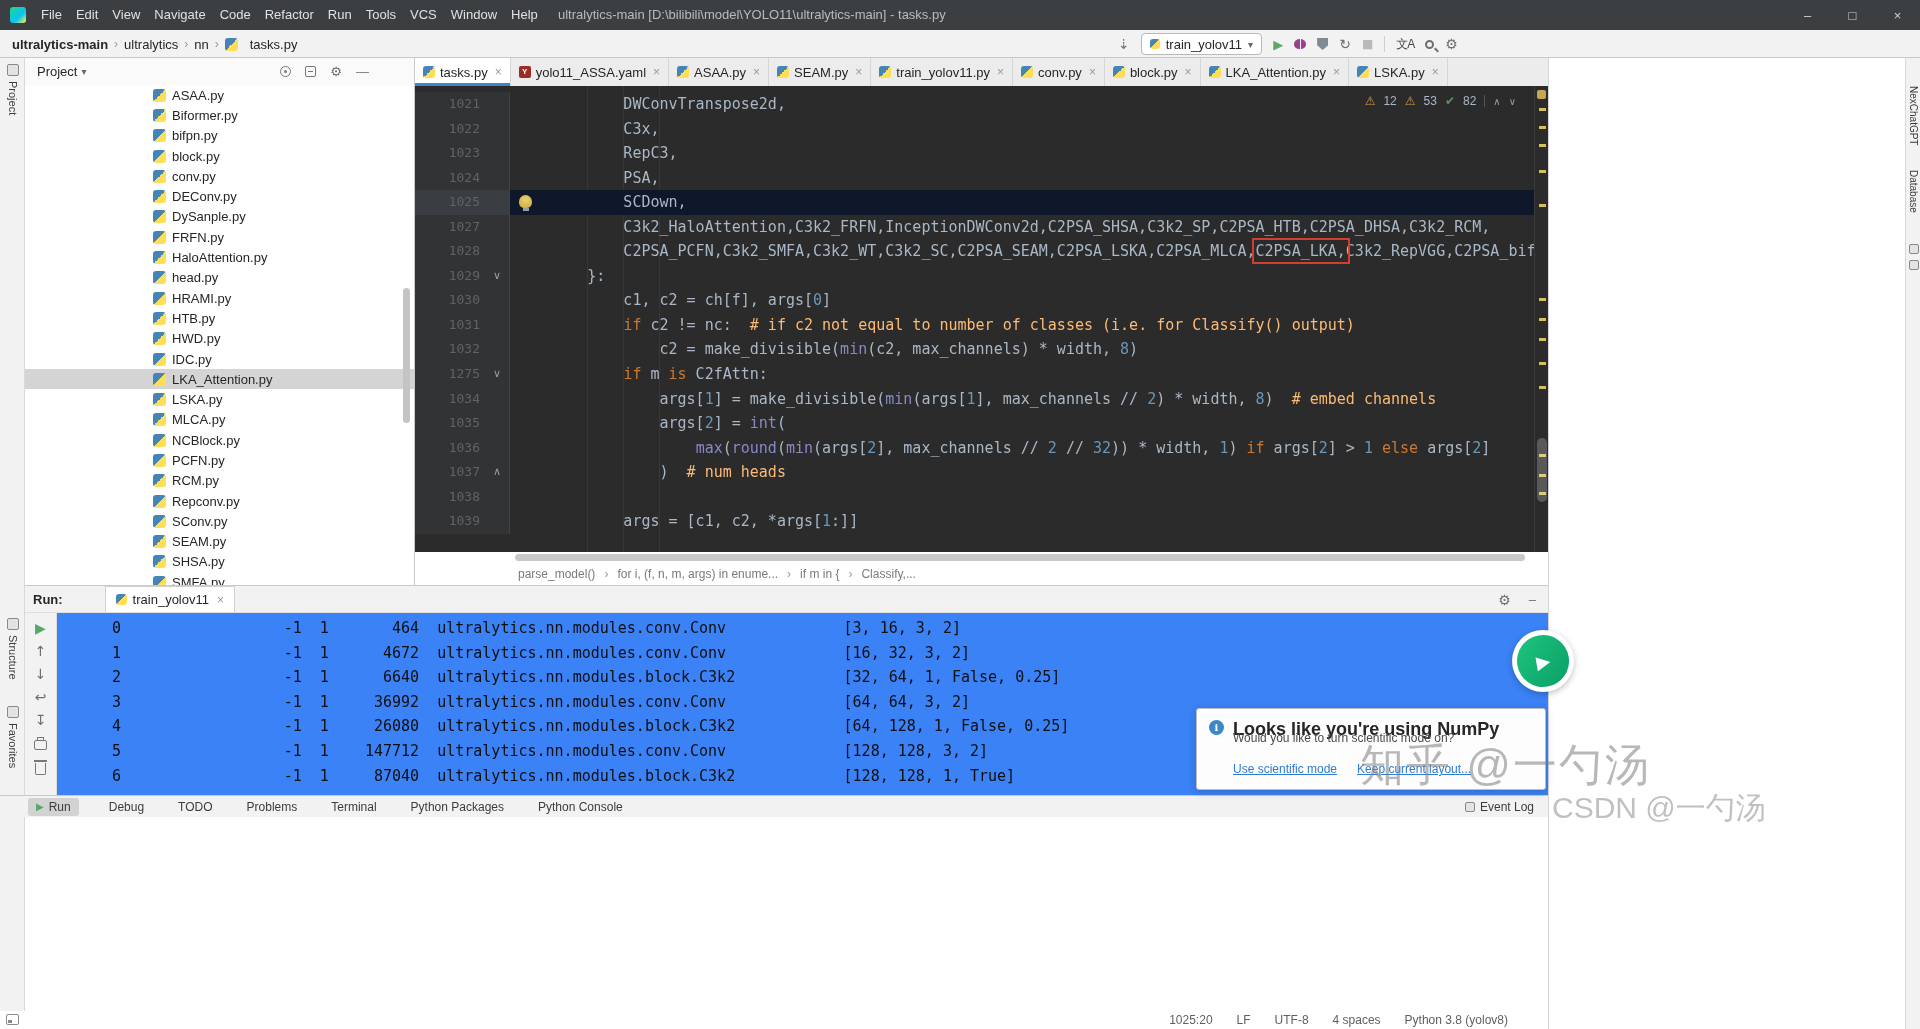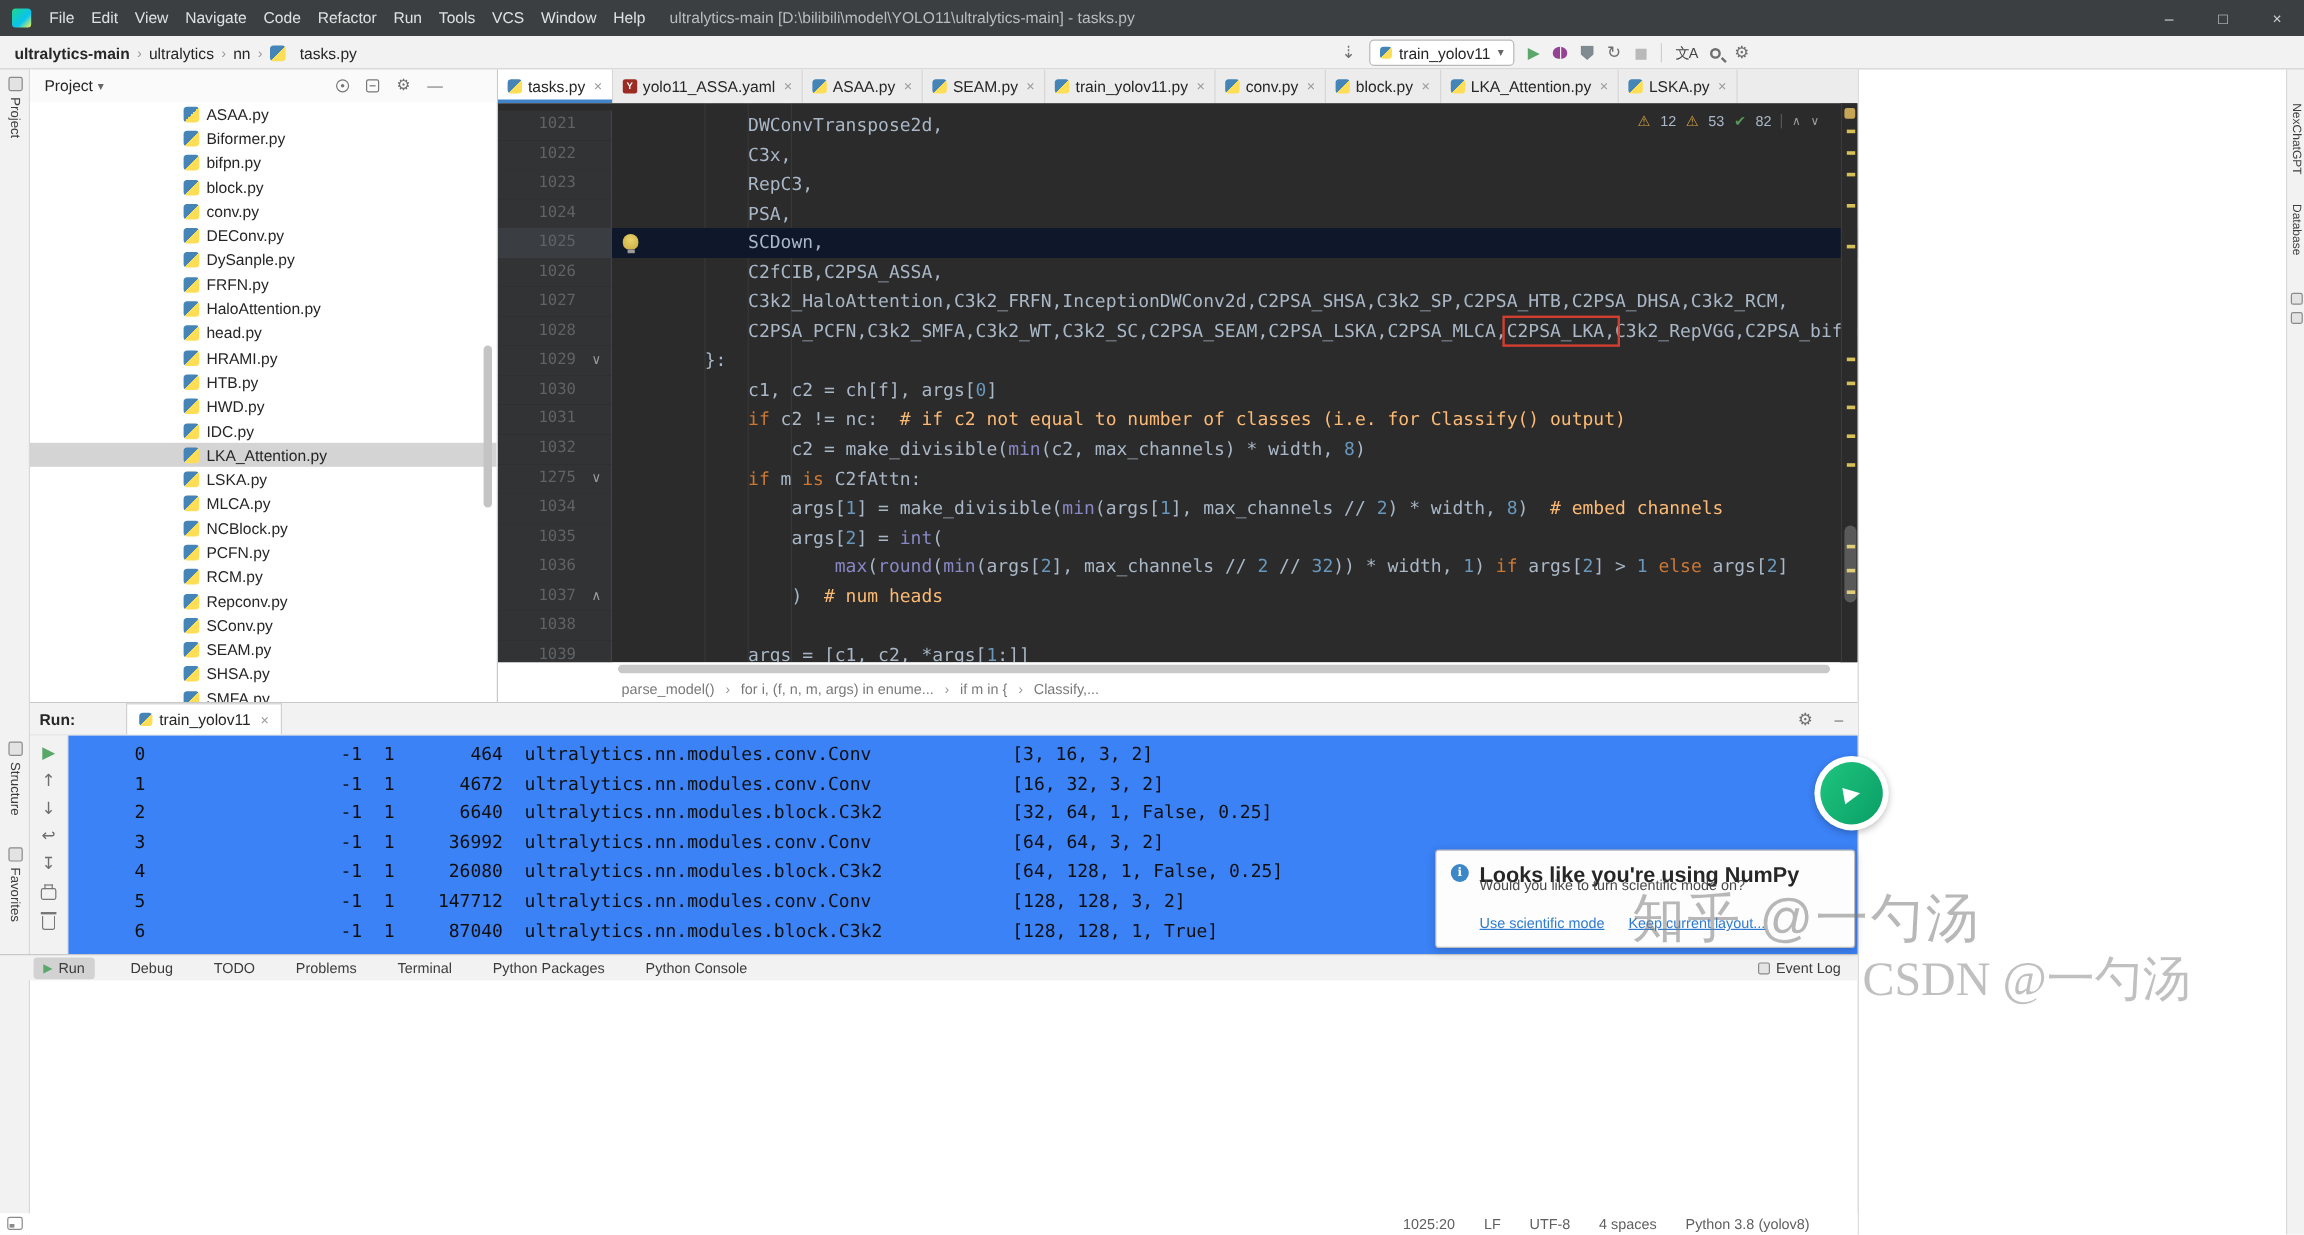--- a/index.html
+++ b/index.html
@@ -141,21 +141,21 @@
   
   .statusbar { position:absolute; left:0; top:1011px; width:1548px; height:18px; background:#ffffff; font-size:12px; color:#5f5f5f; }
   .sb-left-ic { position:absolute; left:6px; top:3px; width:13px; height:11px; border:1.5px solid #8a8a8a; border-radius:2px; }
   .sb-left-ic:before { content:""; position:absolute; left:1px; bottom:1px; width:4px; height:3px; background:#8a8a8a; }
   .sb-right { position:absolute; right:40px; top:0; height:18px; display:flex; align-items:center; gap:24px; }
 
   
   .assistant { position:absolute; left:1512px; top:630px; width:62px; height:62px; border-radius:50%; background:#ffffff; box-shadow:0 2px 6px rgba(0,0,0,.25); display:flex; align-items:center; justify-content:center; z-index:40; }
   .assistant-inner { width:52px; height:52px; border-radius:50%; background:linear-gradient(135deg,#1ec57f,#0a9e66); display:flex; align-items:center; justify-content:center; color:#fff; font-size:18px; transform:rotate(-10deg); font-family:"DejaVu Sans",sans-serif; }
   .wm1 { position:absolute; left:1360px; top:736px; font-size:44px; color:rgba(125,125,125,.55); letter-spacing:2px; z-index:60; white-space:nowrap; }
-  .wm2 { position:absolute; left:1552px; top:788px; font-size:40px; color:rgba(150,150,150,.6); z-index:60; white-space:nowrap;font-family:Liberation Serif, serif; }
+  .wm2 { position:absolute; left:1552px; top:788px; font-size:30px; color:rgba(150,150,150,.6); z-index:60; white-space:nowrap; }
 </style>
 </head>
 <body>
 
 <div class="titlebar">
   <div class="app-icon"></div>
   <div id="menu"><span class="menu-item">File</span><span class="menu-item">Edit</span><span class="menu-item">View</span><span class="menu-item">Navigate</span><span class="menu-item">Code</span><span class="menu-item">Refactor</span><span class="menu-item">Run</span><span class="menu-item">Tools</span><span class="menu-item">VCS</span><span class="menu-item">Window</span><span class="menu-item">Help</span></div>
   <div class="window-title">ultralytics-main [D:\bilibili\model\YOLO11\ultralytics-main] - tasks.py</div>
   <div class="win-btns">
     <div class="win-btn">–</div>
@@ -376,21 +376,20 @@
   <div class="editor-body">
     <div class="iguide" style="left:172px"></div>
     <div class="iguide" style="left:208px"></div>
     <div class="iguide" style="left:244px"></div>
     <div class="code-area" id="code-area">
         <div class="code-line"><span class="ln">1021</span><span class="ct"><span class="p">            DWConvTranspose2d,</span></span></div>
         <div class="code-line"><span class="ln">1022</span><span class="ct"><span class="p">            C3x,</span></span></div>
         <div class="code-line"><span class="ln">1023</span><span class="ct"><span class="p">            RepC3,</span></span></div>
         <div class="code-line"><span class="ln">1024</span><span class="ct"><span class="p">            PSA,</span></span></div>
         <div class="code-line hl"><span class="ln">1025</span><span class="bulb"></span><span class="ct"><span class="p">            SCDown,</span></span></div>
-        <div class="code-line"><span class="ln">1026</span><span class="ct"><span class="p">            C2fCIB,C2PSA_ASSA,</span></span></div>
         <div class="code-line"><span class="ln">1027</span><span class="ct"><span class="p">            C3k2_HaloAttention,C3k2_FRFN,InceptionDWConv2d,C2PSA_SHSA,C3k2_SP,C2PSA_HTB,C2PSA_DHSA,C3k2_RCM,</span></span></div>
         <div class="code-line"><span class="ln">1028</span><span class="ct"><span class="p">            C2PSA_PCFN,C3k2_SMFA,C3k2_WT,C3k2_SC,C2PSA_SEAM,C2PSA_LSKA,C2PSA_MLCA,</span><span class="r">C2PSA_LKA,</span><span class="p">C3k2_RepVGG,C2PSA_bifor</span></span></div>
         <div class="code-line"><span class="ln">1029</span><span class="fold">∨</span><span class="ct"><span class="p">        }:</span></span></div>
         <div class="code-line"><span class="ln">1030</span><span class="ct"><span class="p">            c1, c2 = ch[f], args[</span><span class="num">0</span><span class="p">]</span></span></div>
         <div class="code-line"><span class="ln">1031</span><span class="ct"><span class="p">            </span><span class="k">if</span><span class="p"> c2 != nc:  </span><span class="c"># if c2 not equal to number of classes (i.e. for Classify() output)</span></span></div>
         <div class="code-line"><span class="ln">1032</span><span class="ct"><span class="p">                c2 = make_divisible(</span><span class="b">min</span><span class="p">(c2, max_channels) * width, </span><span class="num">8</span><span class="p">)</span></span></div>
         <div class="code-line"><span class="ln">1275</span><span class="fold">∨</span><span class="ct"><span class="p">            </span><span class="k">if</span><span class="p"> m </span><span class="k">is</span><span class="p"> C2fAttn:</span></span></div>
         <div class="code-line"><span class="ln">1034</span><span class="ct"><span class="p">                args[</span><span class="num">1</span><span class="p">] = make_divisible(</span><span class="b">min</span><span class="p">(args[</span><span class="num">1</span><span class="p">], max_channels // </span><span class="num">2</span><span class="p">) * width, </span><span class="num">8</span><span class="p">)  </span><span class="c"># embed channels</span></span></div>
         <div class="code-line"><span class="ln">1035</span><span class="ct"><span class="p">                args[</span><span class="num">2</span><span class="p">] = </span><span class="b">int</span><span class="p">(</span></span></div>
         <div class="code-line"><span class="ln">1036</span><span class="ct"><span class="p">                    </span><span class="b">max</span><span class="p">(</span><span class="b">round</span><span class="p">(</span><span class="b">min</span><span class="p">(args[</span><span class="num">2</span><span class="p">], max_channels // </span><span class="num">2</span><span class="p"> // </span><span class="num">32</span><span class="p">)) * width, </span><span class="num">1</span><span class="p">) </span><span class="k">if</span><span class="p"> args[</span><span class="num">2</span><span class="p">] &gt; </span><span class="num">1</span><span class="p"> </span><span class="k">else</span><span class="p"> args[</span><span class="num">2</span><span class="p">]</span></span></div>

